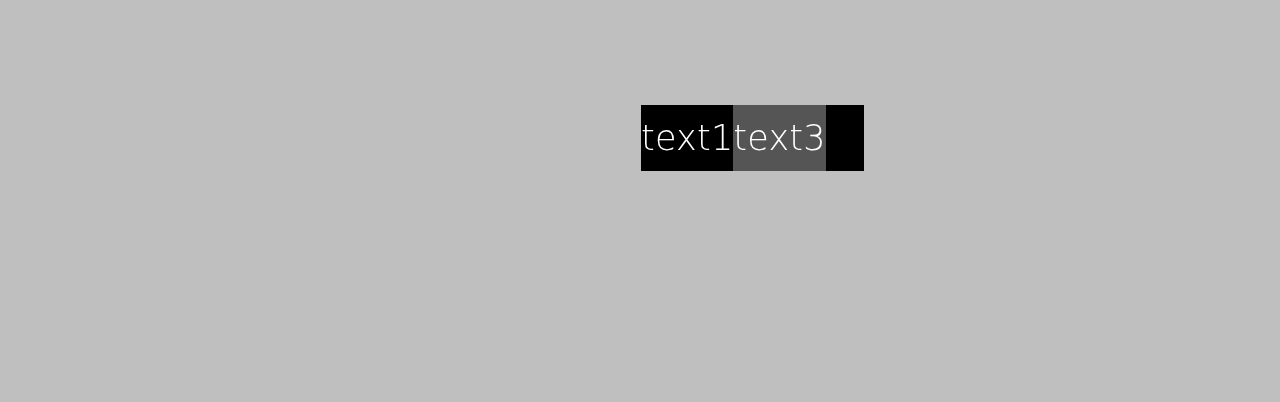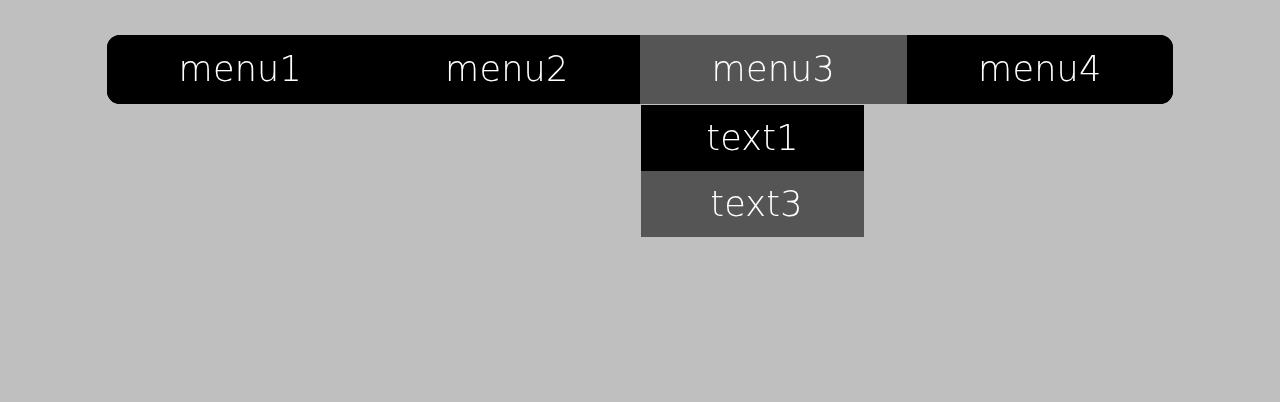--- a/index.html
+++ b/index.html
@@ -57,63 +57,48 @@
   }
 
   
   .dropdown {
     position: absolute;
     left: 641px;
     top: 105px;
     width: 223px;
     background: #000000;
     display: flex;
-    flex-direction: column;
+    flex-direction: row;
     overflow: hidden;
   }
 
   .dropdown-item {
     height: 66px;
     display: flex;
     align-items: center;
     justify-content: center;
     color: #ffffff;
     font-size: 35px;
     font-weight: 300;
     letter-spacing: 0.2px;
     background: #000000;
     cursor: default;
     user-select: none;
     line-height: 1;
   }
 
   .dropdown-item.active {
     background: #555555;
-    padding-left: 8px;
   }
 </style>
 </head>
 <body>
 
 <div id="stage">
 
-  <div class="menubar">
-    <div class="menu-item">
-      <span>menu1</span>
-    </div>
-    <div class="menu-item">
-      <span>menu2</span>
-    </div>
-    <div class="menu-item active">
-      <span>menu3</span>
-    </div>
-    <div class="menu-item">
-      <span>menu4</span>
-    </div>
-  </div>
 
   <div class="dropdown">
     <div class="dropdown-item">
       <span>text1</span>
     </div>
     <div class="dropdown-item active">
       <span>text3</span>
     </div>
   </div>
 

